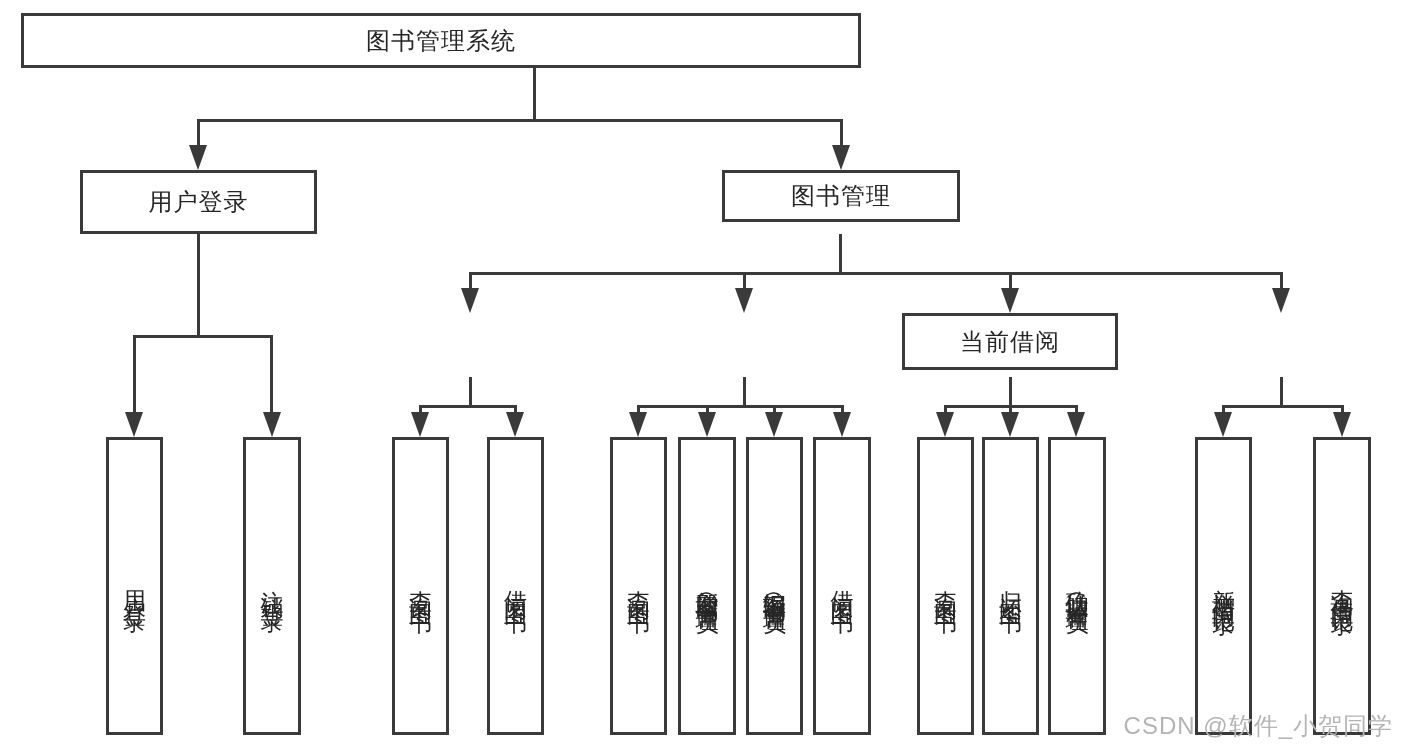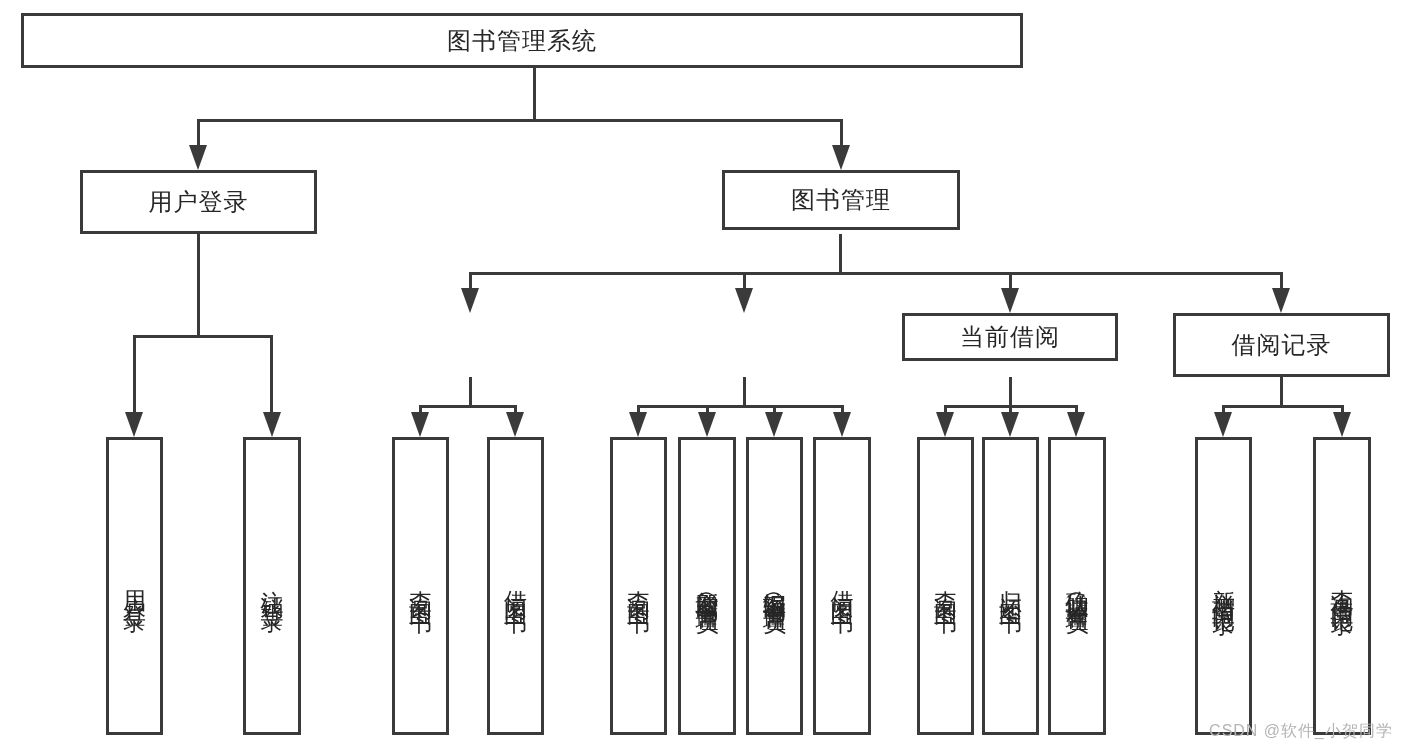--- a/index.html
+++ b/index.html
@@ -24,37 +24,36 @@
   }
   .vline { position:absolute; width:3px; background:#3a3a3a; }
   .hline { position:absolute; height:3px; background:#3a3a3a; }
   .ahead {
     position:absolute; width:0; height:0;
     border-left:9px solid transparent; border-right:9px solid transparent;
     border-top:25px solid #3a3a3a;
   }
   .watermark {
     position:absolute; right:12px; bottom:5px;
-    font-size:16px; color:#b4b4b4; letter-spacing:1px; white-space:nowrap;
+    font-size:24px; color:#b4b4b4; letter-spacing:1px; white-space:nowrap;
     z-index:5;
     margin-top:32px;
   }
 </style>
 </head>
 <body>
 
 <div id="canvas">
 
-  <div class="node" style="left:21px; top:13px; width:1002px; height:55px;">图书管理系统</div>
+  <div class="node" style="left:21px; top:13px; width:840px; height:55px;">图书管理系统</div>
 
   <div class="node" style="left:80px; top:170px; width:237px; height:64px;">用户登录</div>
-  <div class="node" style="left:722px; top:170px; width:238px; height:60px;">图书管理</div>
+  <div class="node" style="left:722px; top:170px; width:238px; height:52px;">图书管理</div>
 
-  <div class="node" style="left:902px; top:313px; width:216px; height:48px;">当前借阅</div>
-  <div class="node" style="left:1173px; top:313px; width:217px; height:64px;">借阅记录</div>
+  <div class="node" style="left:902px; top:313px; width:216px; height:57px;">当前借阅</div>
 
   <div class="vnode" style="left:106px; top:437px; width:57px; height:298px;">用户登录</div>
   <div class="vnode" style="left:243px; top:437px; width:58px; height:298px;">注销登录</div>
 
   <div class="vnode" style="left:392px; top:437px; width:57px; height:298px;">查询图书</div>
   <div class="vnode" style="left:487px; top:437px; width:57px; height:298px;">借阅图书</div>
 
   <div class="vnode" style="left:610px; top:437px; width:57px; height:298px;">查询图书</div>
   <div class="vnode" style="left:678px; top:437px; width:58px; height:298px; letter-spacing:3px;">新增图书（管理员）</div>
   <div class="vnode" style="left:746px; top:437px; width:57px; height:298px; letter-spacing:3px;">编辑图书（管理员）</div>

